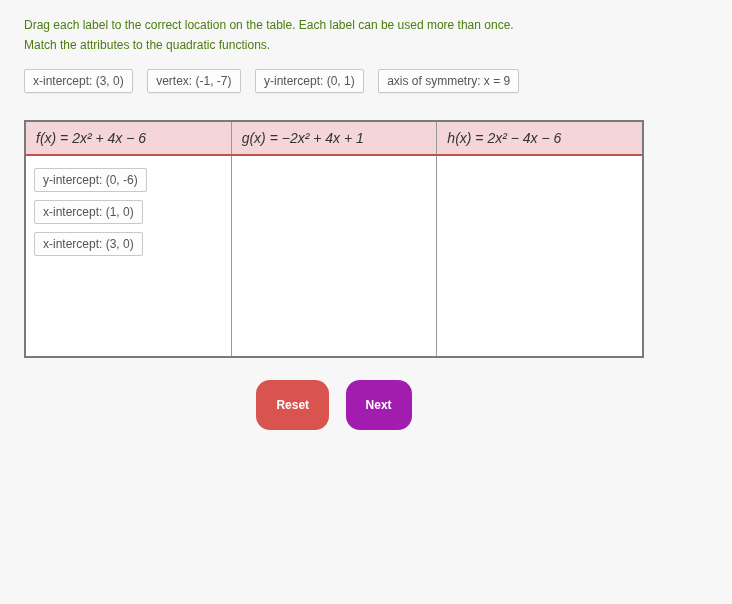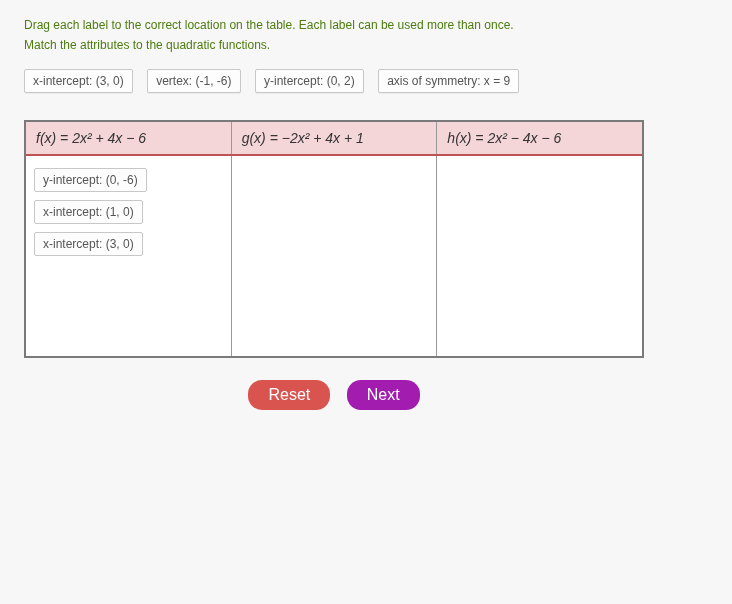--- a/index.html
+++ b/index.html
@@ -63,41 +63,42 @@
   }
   .buttons {
     margin-top: 22px;
     text-align: center;
     width: 620px;
   }
   .btn {
     display: inline-block;
     border: none;
     border-radius: 14px;
-    padding: 6px 20px;
-    font-size: 16px;
+    padding: 18px 20px;
+    font-size: 12px;
     color: #fff;
     margin: 0 6px;
     cursor: pointer;
+    font-weight: bold;
   }
   .btn-reset { background: #d9534f; }
   .btn-next  { background: #a21caf; }
   .fn { font-style: italic; }
 </style>
 </head>
 <body>
 
 <div class="instr">Drag each label to the correct location on the table. Each label can be used more than once.</div>
 <div class="instr">Match the attributes to the quadratic functions.</div>
 
 <div class="pool">
   <div class="pool-row">
     <span class="label-chip">x-intercept: (3, 0)</span>
-    <span class="label-chip">vertex: (-1, -6)</span>
-    <span class="label-chip">y-intercept: (0, 2)</span>
+    <span class="label-chip">vertex: (-1, -7)</span>
+    <span class="label-chip">y-intercept: (0, 1)</span>
     <span class="label-chip">axis of symmetry: x = 9</span>
   </div>
 </div>
 
 <div class="table">
   <div class="thead">
     <div class="cell fn">f(x) = 2x² + 4x − 6</div>
     <div class="cell fn">g(x) = −2x² + 4x + 1</div>
     <div class="cell fn">h(x) = 2x² − 4x − 6</div>
   </div>

